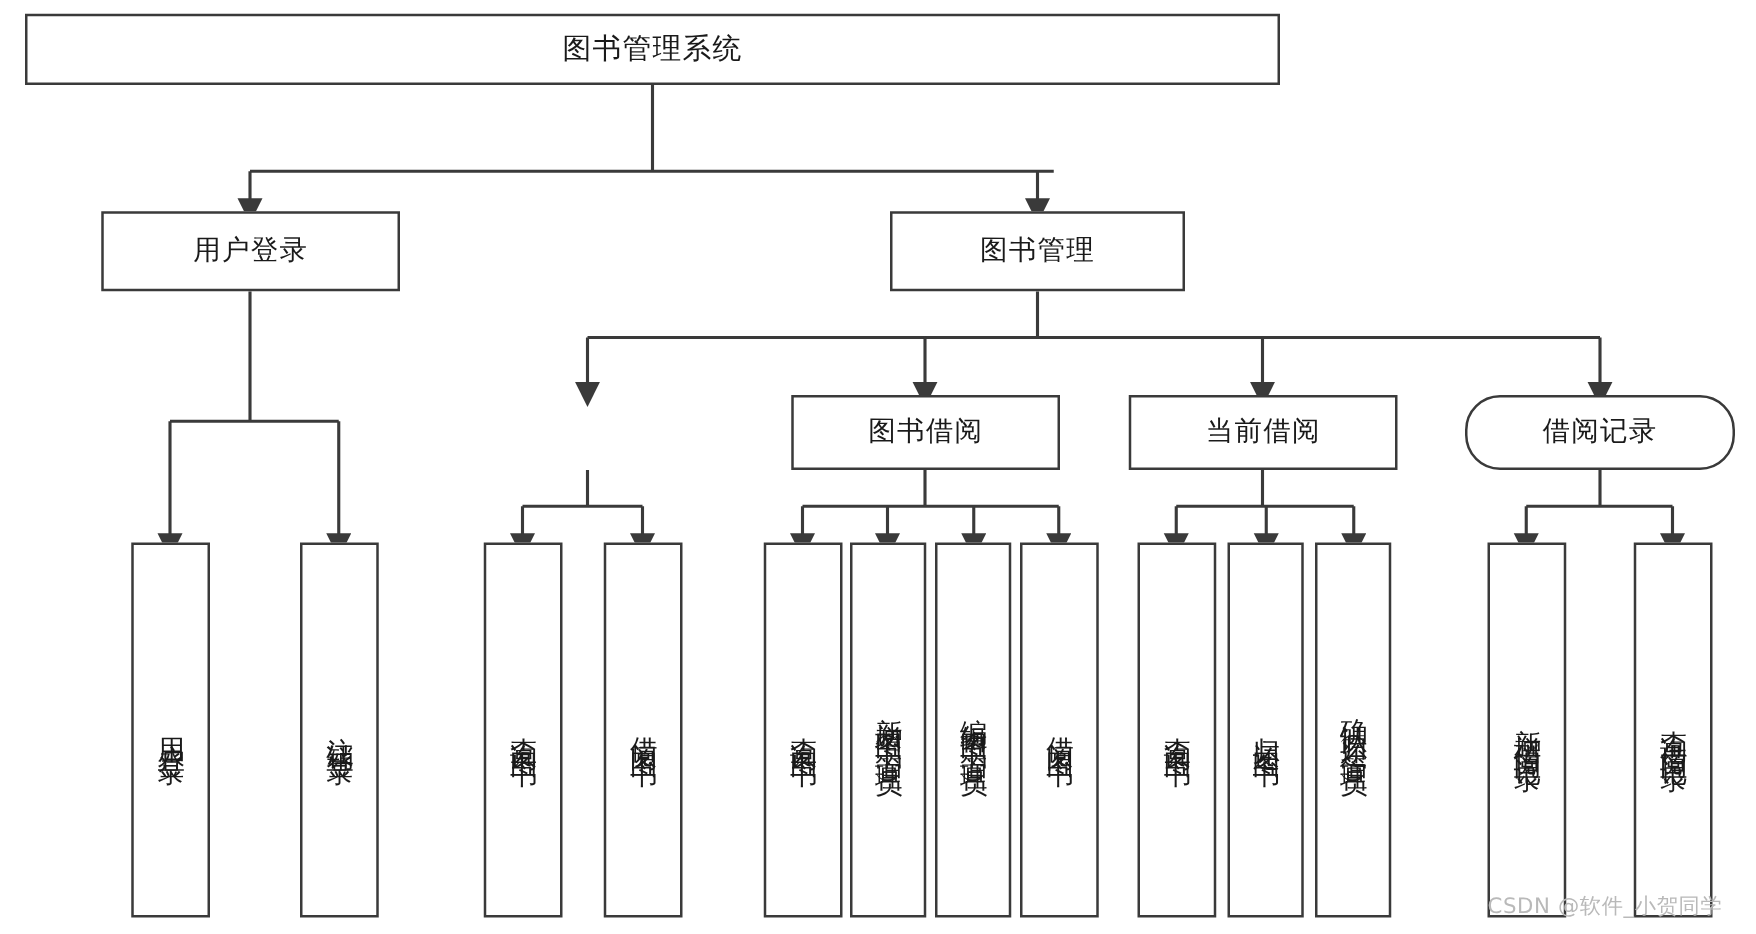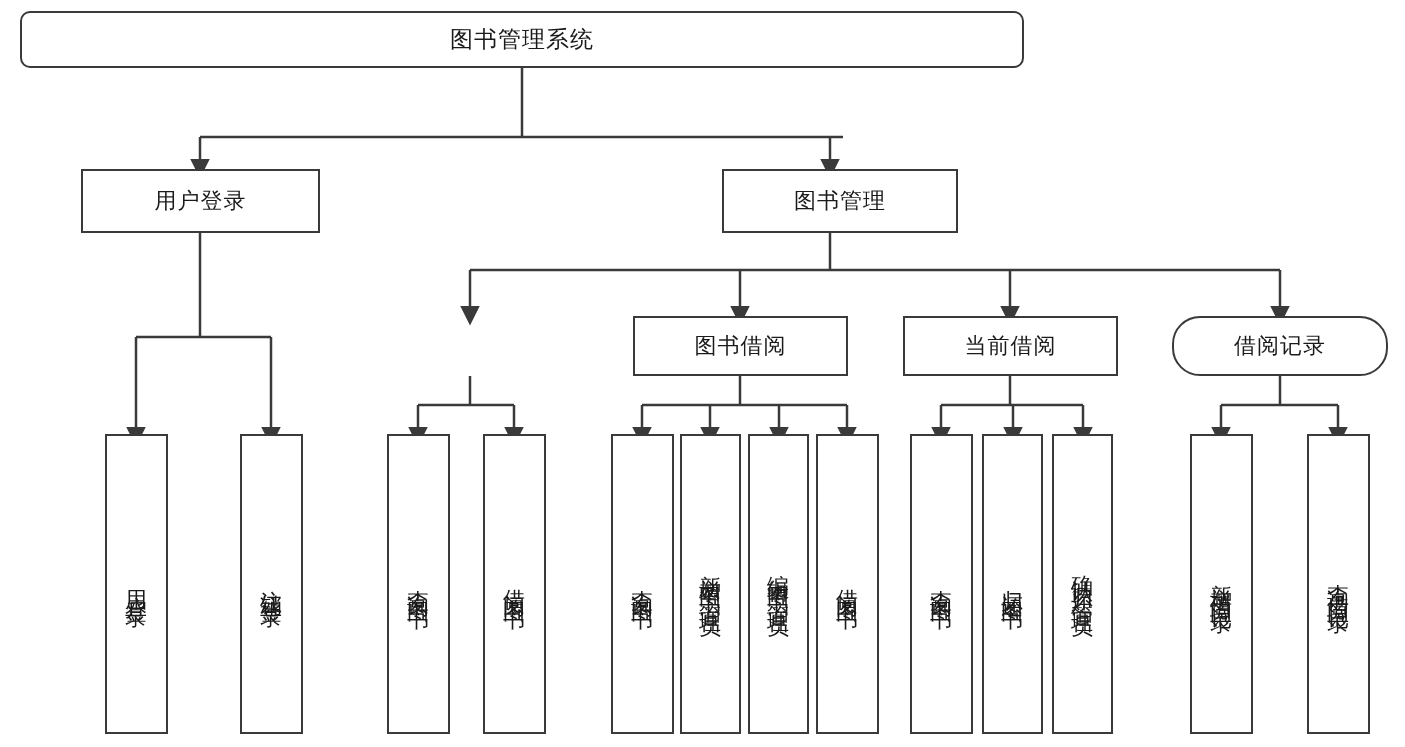--- a/index.html
+++ b/index.html
@@ -35,21 +35,20 @@
     color: #1a1a1a;
     z-index: 2;
   }
   .node.h {
     font-size: 22px;
     letter-spacing: 1px;
     line-height: 1.2;
   }
   .node.h.root {
     font-size: 23px;
-    border-radius: 10px;
   }
   .node.v {
     writing-mode: vertical-rl;
     text-orientation: upright;
     font-size: 22px;
     letter-spacing: 6px;
     line-height: 1.05;
     padding: 6px 0;
     text-align: center;
   }
@@ -124,21 +123,21 @@
     </g>
   </svg>
 
   <div class="node h root" style="left:20px; top:11px; width:1004px; height:57px;">
     <span class="lbl">图书管理系统</span>
   </div>
 
   <div class="node h" style="left:81px; top:169px; width:239px; height:64px;">
     <span class="lbl">用户登录</span>
   </div>
-  <div class="node h" style="left:712px; top:169px; width:236px; height:64px;margin-left:10px;">
+  <div class="node h" style="left:712px; top:169px; width:236px; height:64px;">
     <span class="lbl">图书管理</span>
   </div>
 
   <div class="node h" style="left:633px; top:316px; width:215px; height:60px;">
     <span class="lbl">图书借阅</span>
   </div>
   <div class="node h" style="left:903px; top:316px; width:215px; height:60px;">
     <span class="lbl">当前借阅</span>
   </div>
   <div class="node h" style="left:1172px; top:316px; width:216px; height:60px;border-radius:28px;">
@@ -182,14 +181,15 @@
     <span class="lbl">确认归还（管理员）</span>
   </div>
 
   <div class="node v" style="left:1190px; top:434px; width:63px; height:300px;">
     <span class="lbl">新增借阅记录</span>
   </div>
   <div class="node v" style="left:1307px; top:434px; width:63px; height:300px;">
     <span class="lbl">查询借阅记录</span>
   </div>
 
+  <div class="watermark">CSDN @软件_小贺同学</div>
 
 </div>
 
 </body></html>

